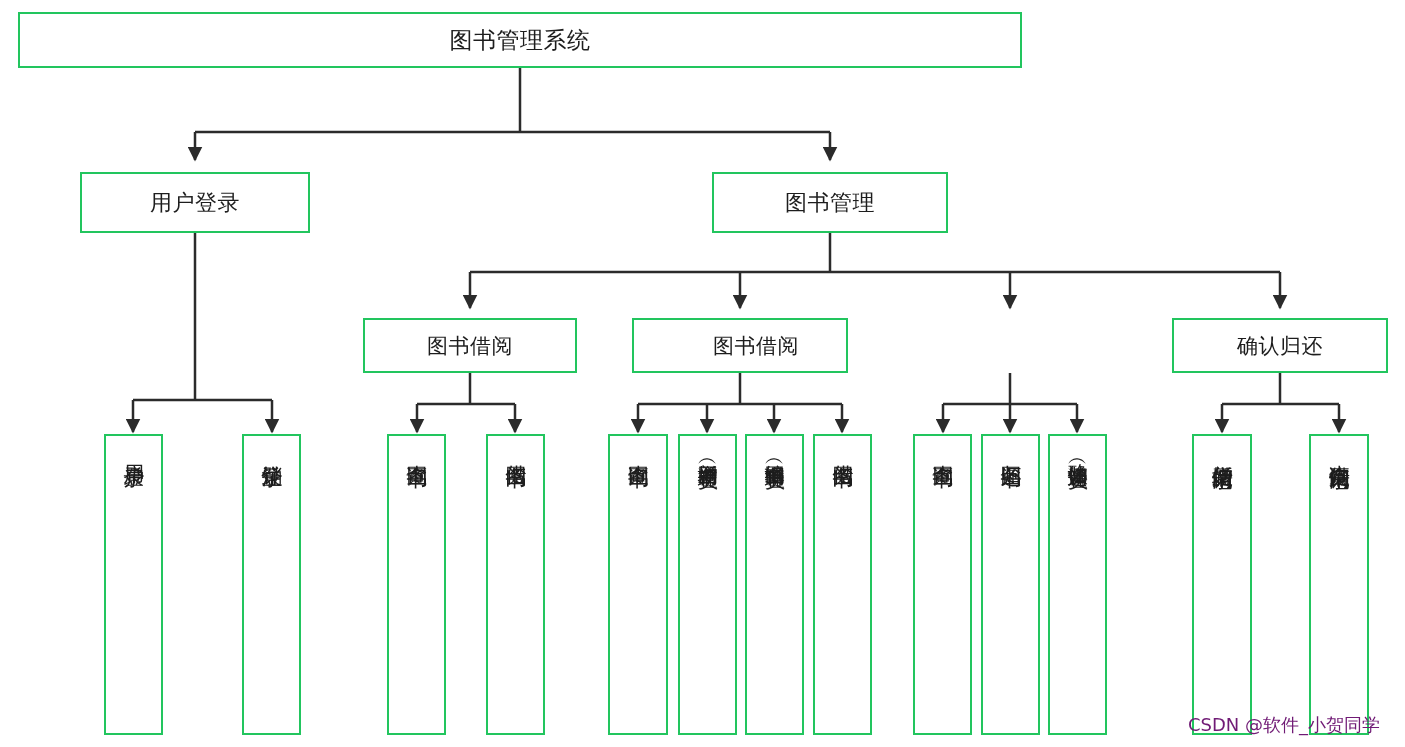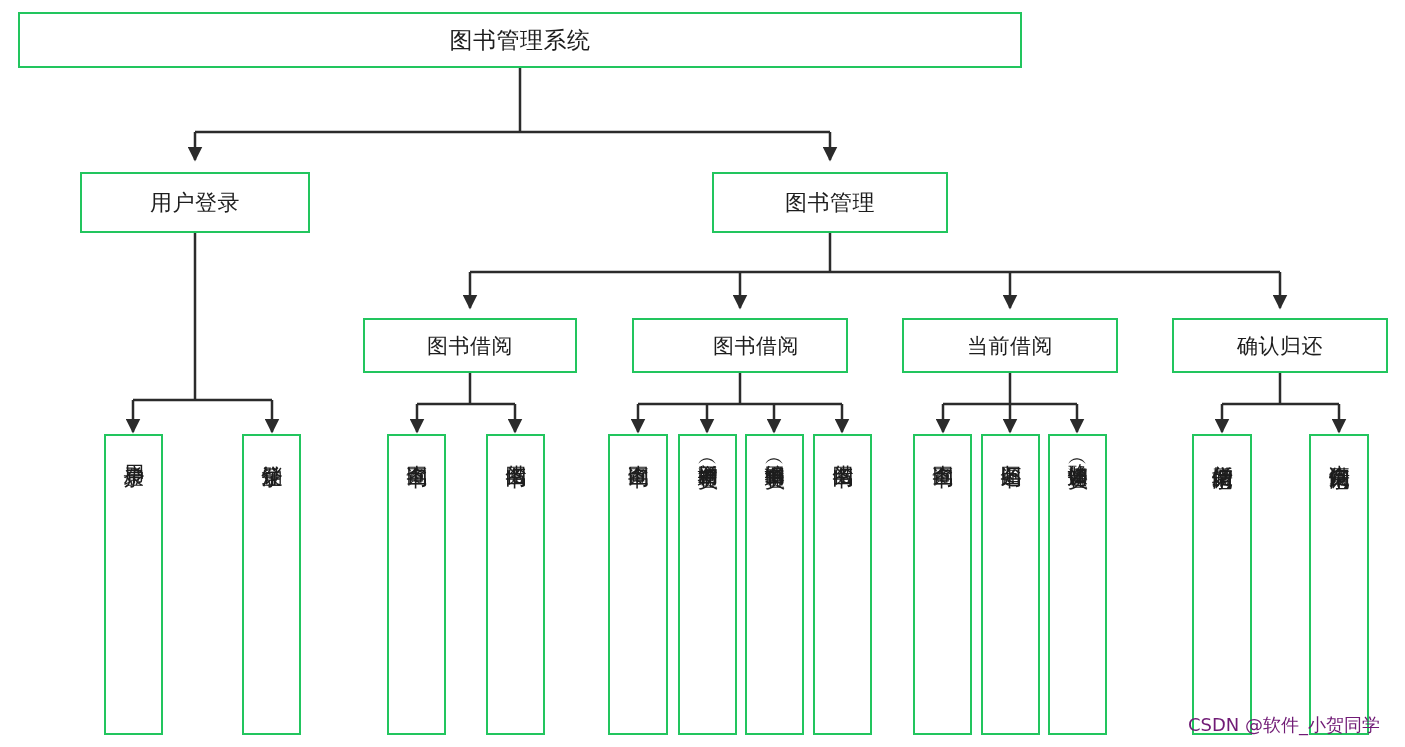--- a/index.html
+++ b/index.html
@@ -134,23 +134,20 @@
   <div class="node node-l1" style="left:712px; top:172px; width:236px; height:61px;">
     <span class="label">图书管理</span>
   </div>
 
   <div class="node node-l2" style="left:363px; top:318px; width:214px; height:55px;">
     <span class="label">图书借阅</span>
   </div>
   <div class="node node-l2" style="left:632px; top:318px; width:216px; height:55px;padding-left:32px;">
     <span class="label">图书借阅</span>
   </div>
-  <div class="node node-l2" style="left:902px; top:318px; width:216px; height:55px;">
-    <span class="label">当前借阅</span>
-  </div>
   <div class="node node-l2" style="left:1172px; top:318px; width:216px; height:55px;">
     <span class="label">确认归还</span>
   </div>
 
   <div class="node node-leaf" style="left:104px; top:434px; width:59px; height:301px;">
     <span class="label">用户登录</span>
   </div>
   <div class="node node-leaf" style="left:242px; top:434px; width:59px; height:301px;">
     <span class="label">注销登录</span>
   </div>

